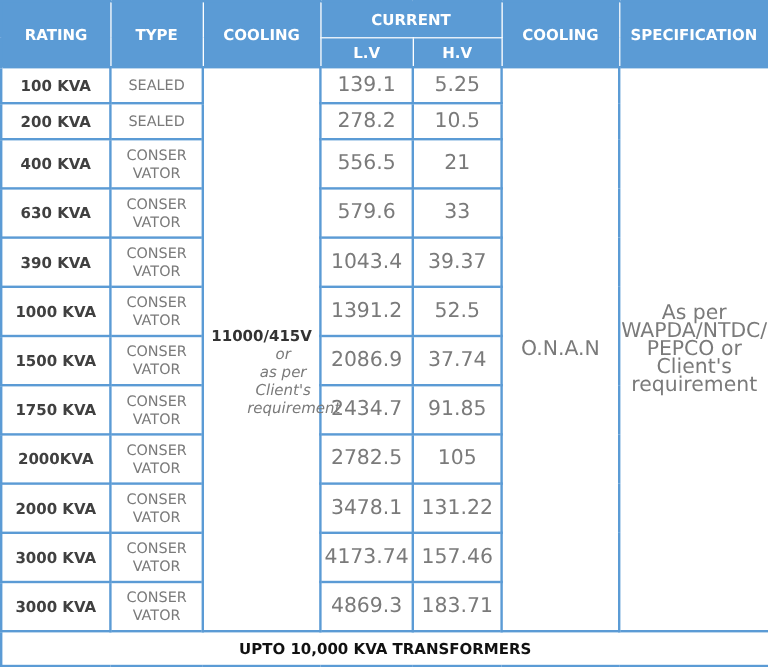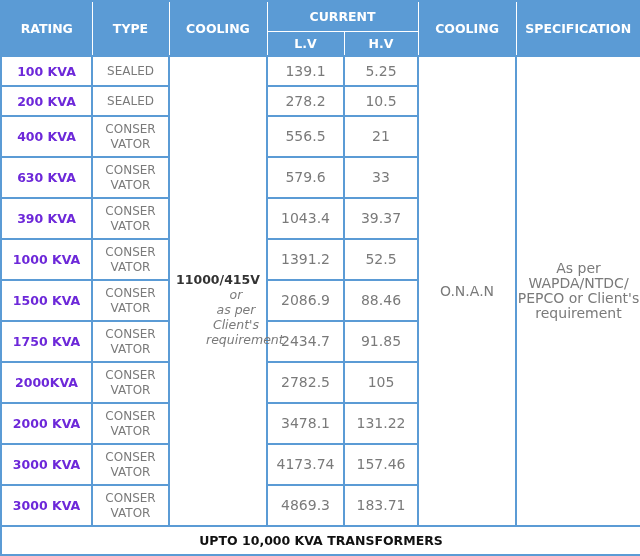--- a/index.html
+++ b/index.html
@@ -22,28 +22,28 @@
     font-weight: bold;
     font-size: 12.5px;
     border-color: #ffffff;
     border-width: 1px;
   }
   table.spec thead tr:first-child th { border-top: 2px solid #5b9bd5; }
   th.hdr-edge-left { border-left: 2px solid #5b9bd5 !important; }
   th.hdr-edge-right { border-right: 2px solid #5b9bd5 !important; margin-left: 17px; }
   td.rating {
     font-weight: bold;
-    color: #6d28d9;
+    color: #404040;
     font-size: 12.5px;
     text-align: left;
     padding-left: 8px;
   }
   td.type, td.lv, td.hv, td.cooling, td.spec-cell {
     color: #7a7a7a;
-    font-size: 14px;
+    font-size: 17px;
     line-height: 15px;
   }
   td.type { font-size: 12px; }
   td.voltage {
     color: #7a7a7a;
     font-size: 12.5px;
     line-height: 15px;
     font-style: italic;
   }
   td.voltage .v-main { font-weight: bold; font-style: normal; color: #333333; display: block; margin-top: 36px; }
@@ -155,21 +155,21 @@
       <td class="lv">1391.2</td>
       <td class="hv">52.5</td>
     </tr>
     <tr class="rl">
       <td class="rating">1500 KVA</td>
       <td class="type">
           <span class="blk">CONSER</span>
           <span class="blk">VATOR</span>
         </td>
       <td class="lv">2086.9</td>
-      <td class="hv">88.46</td>
+      <td class="hv">37.74</td>
     </tr>
     <tr class="rl">
       <td class="rating">1750 KVA</td>
       <td class="type">
           <span class="blk">CONSER</span>
           <span class="blk">VATOR</span>
         </td>
       <td class="lv">2434.7</td>
       <td class="hv">91.85</td>
     </tr>

